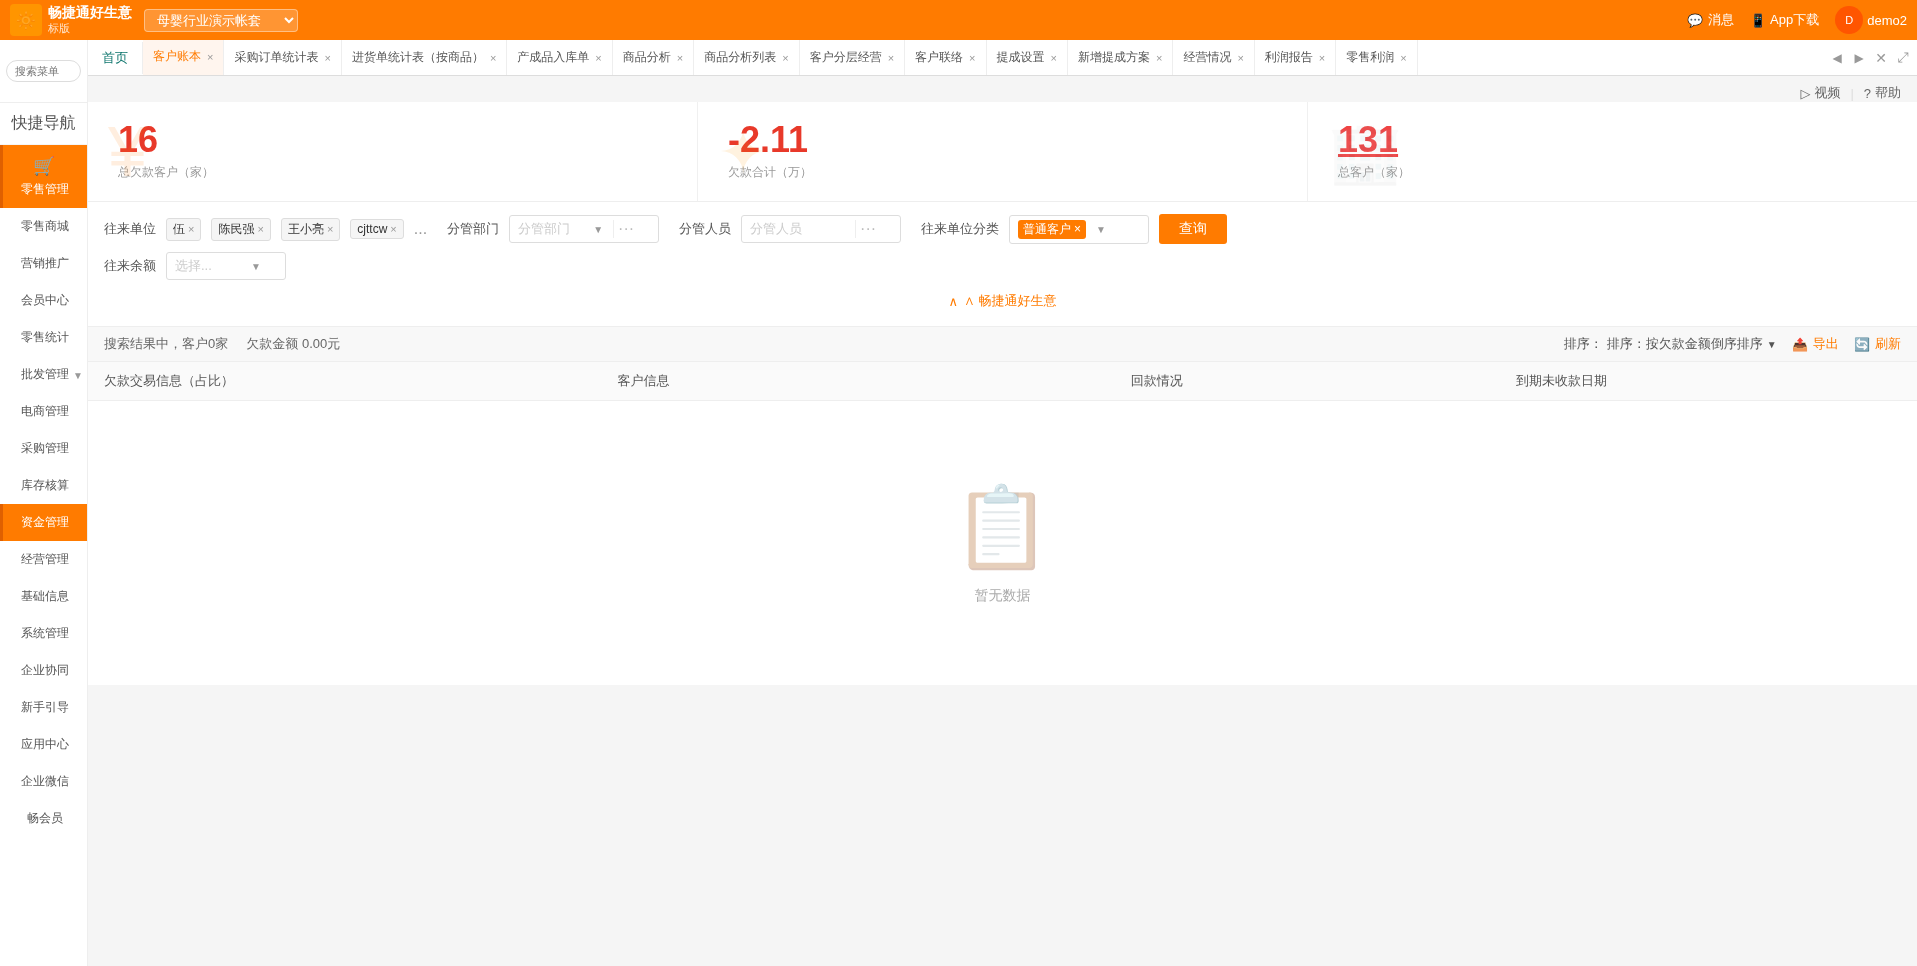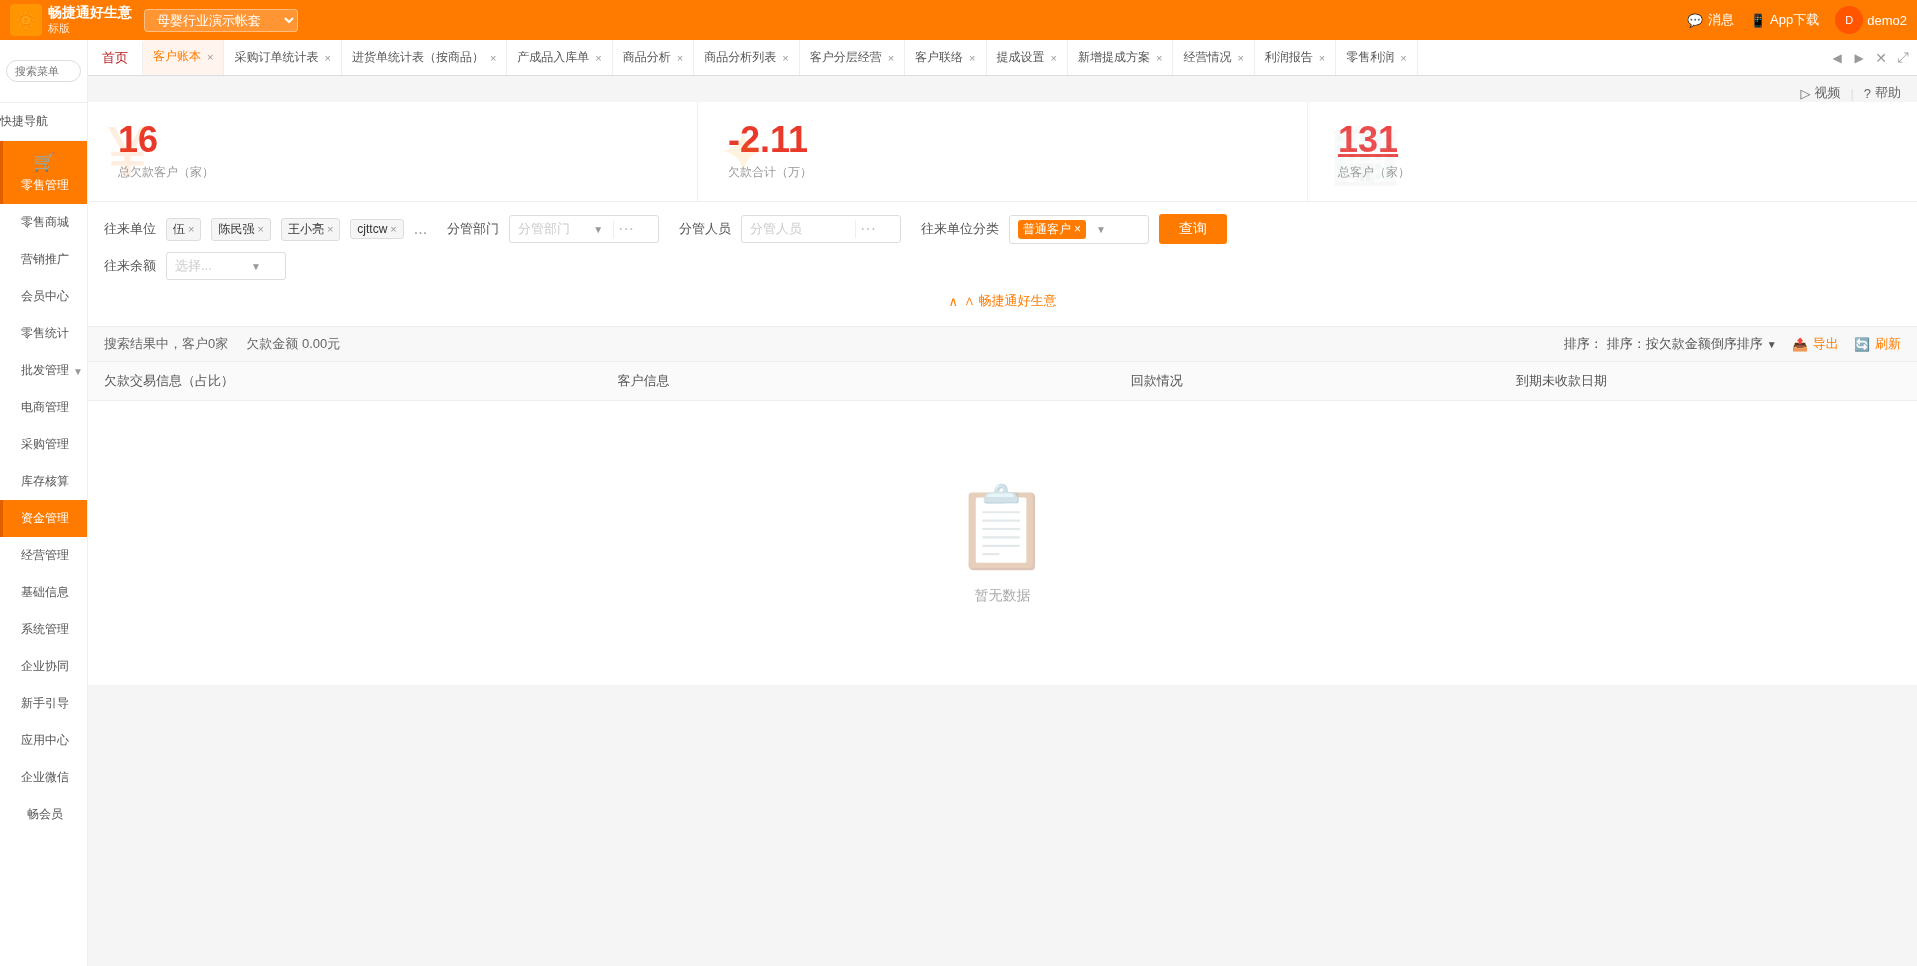--- a/index.html
+++ b/index.html
@@ -21,24 +21,24 @@
     .logo-subtitle { color: rgba(255,255,255,0.8); font-size: 11px; }
     .demo-select { margin-left: 12px; background: rgba(255,255,255,0.2); border: 1px solid rgba(255,255,255,0.4); border-radius: 4px; color: white; padding: 2px 20px 2px 8px; font-size: 13px; cursor: pointer; }
     .top-actions { margin-left: auto; display: flex; align-items: center; gap: 16px; }
     .top-action-item { color: white; font-size: 13px; display: flex; align-items: center; gap: 4px; cursor: pointer; }
     .avatar { width: 28px; height: 28px; border-radius: 50%; background: #ff5500; display: flex; align-items: center; justify-content: center; color: white; font-size: 11px; }
     .sidebar-item { padding: 10px 0; text-align: center; cursor: pointer; color: #555; font-size: 12px; display: flex; flex-direction: column; align-items: center; gap: 4px; border-left: 3px solid transparent; }
     .sidebar-item.active { background: #ff7b00; color: white; border-left-color: #ff5500; }
     .sidebar-item.has-sub { position: relative; }
     .sidebar-search { padding: 20px 6px; border-bottom: 1px solid #eee; }
     .sidebar-search input { width: 100%; border: 1px solid #ddd; border-radius: 12px; padding: 4px 8px; font-size: 11px; outline: none; }
-    .sidebar-nav-item { padding: 8px 0; text-align: left; cursor: pointer; color: #555; font-size: 12px; }
-
-    
-    .tab-home { padding: 0 14px; height: 32px; display: flex; align-items: center; color: #b91c1c; font-size: 13px; cursor: pointer; border-right: 1px solid #eee; }
+    .sidebar-nav-item { padding: 8px 0; text-align: center; cursor: pointer; color: #555; font-size: 16px; }
+
+    
+    .tab-home { padding: 0 14px; height: 32px; display: flex; align-items: center; color: #0f766e; font-size: 13px; cursor: pointer; border-right: 1px solid #eee; }
     .tab-item { padding: 0 10px; height: 44px; display: flex; align-items: center; color: #555; font-size: 12px; cursor: pointer; border-right: 1px solid #eee; white-space: nowrap; gap: 4px; }
     .tab-item.active { color: #ff7b00; background: #fff5ee; border-bottom: 2px solid #ff7b00; }
     .tab-close { font-size: 11px; color: #999; cursor: pointer; margin-left: 2px; }
     .tab-arrows { display: flex; align-items: center; margin-left: auto; gap: 2px; padding: 0 4px; }
     .tab-arrow { width: 20px; height: 20px; display: flex; align-items: center; justify-content: center; cursor: pointer; color: #999; font-size: 12px; }
 
     
     .stats-row { display: flex; background: white; border-bottom: 1px solid #eee; }
     .stat-card { flex: 1; padding: 20px 30px; display: flex; flex-direction: column; align-items: flex-start; position: relative; border-right: 1px solid #f0f0f0; }
     .stat-card:last-child { border-right: none; }

